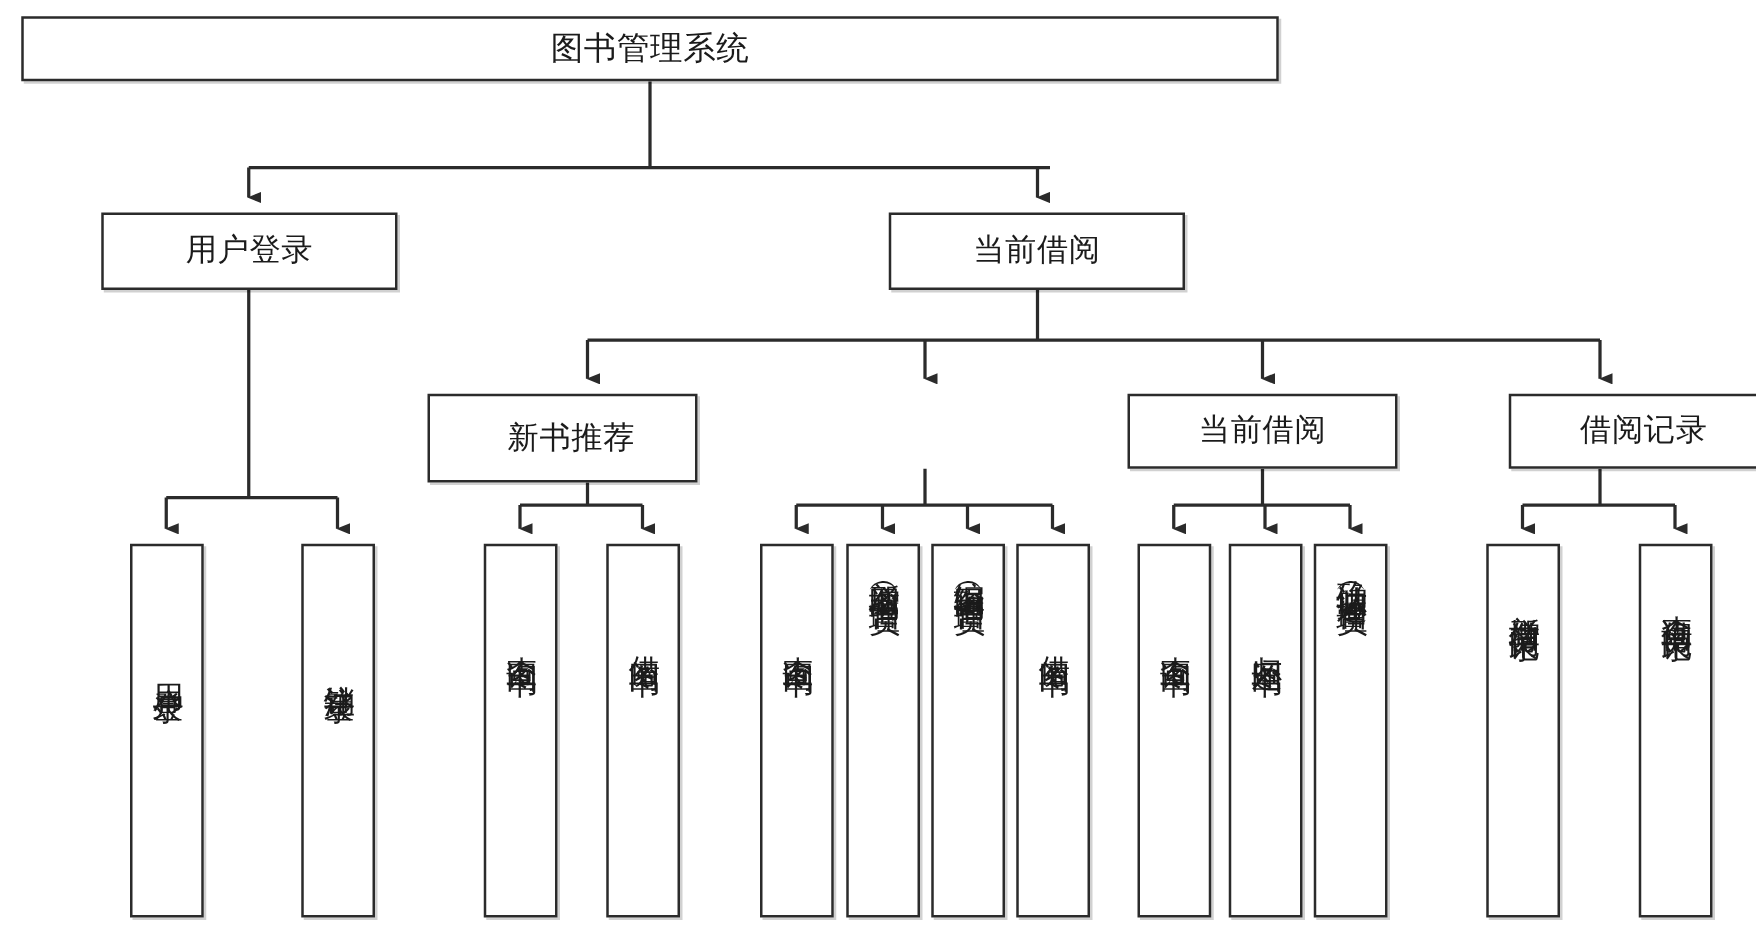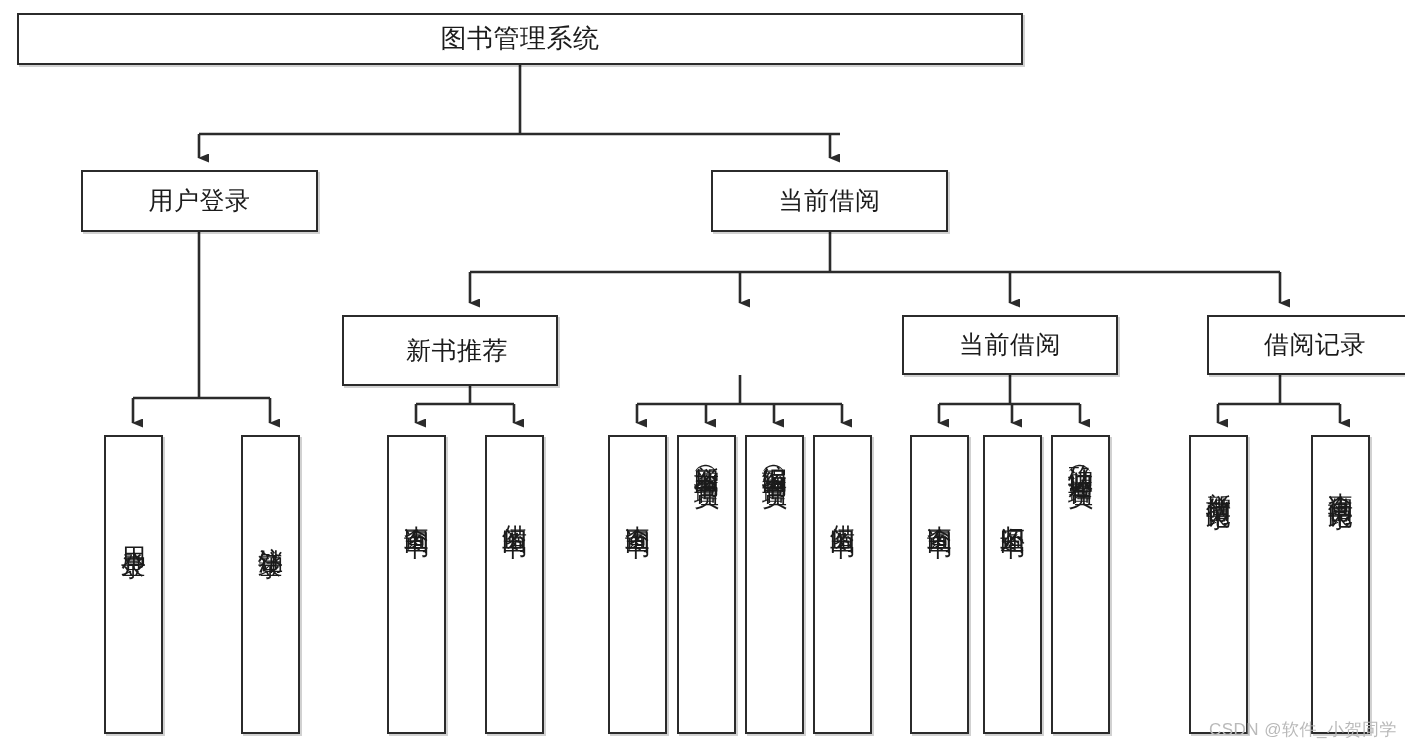--- a/index.html
+++ b/index.html
@@ -184,15 +184,14 @@
     <span class="label">确认归还（管理员）</span>
   </div>
 
   <div class="node vert" style="left:1189px; top:435px; width:59px; height:299px; padding-top:35px;">
     <span class="label">新增借阅记录</span>
   </div>
   <div class="node vert" style="left:1311px; top:435px; width:59px; height:299px; padding-top:35px;">
     <span class="label">查询借阅记录</span>
   </div>
 
-  <div class="watermark">CSDN @软件_小贺同学</div>
 
 </div>
 
 </body></html>

